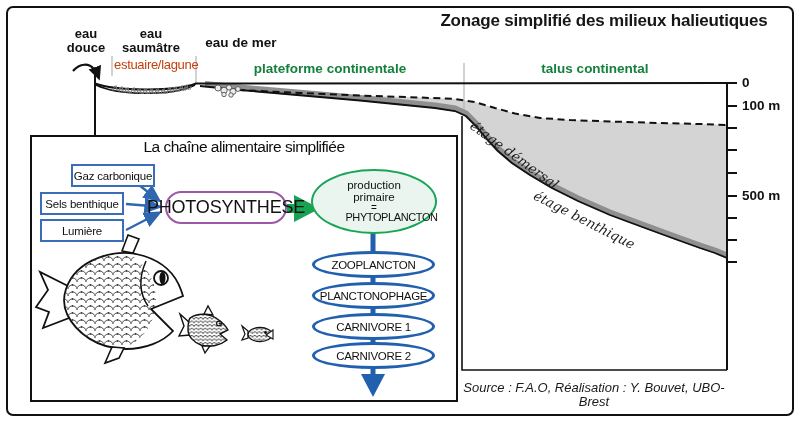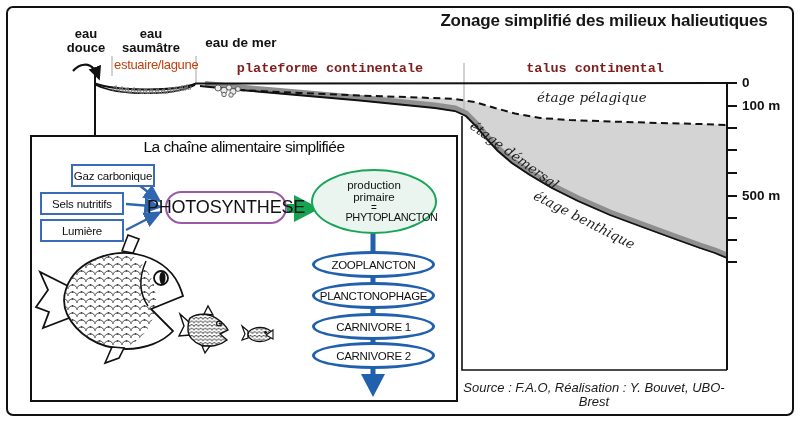--- a/index.html
+++ b/index.html
@@ -4,21 +4,21 @@
 <style>
   html,body{margin:0;padding:0;background:#fff;}
   #stage{position:relative;width:800px;height:422px;background:#fff;overflow:hidden;
          font-family:"Liberation Sans",sans-serif;color:#111;}
   .abs{position:absolute;}
   #frame{left:6px;top:6px;width:788px;height:410px;border:2.5px solid #111;border-radius:7px;box-sizing:border-box;}
   svg{display:block;}
   .lbl{position:absolute;line-height:1.05;}
   .bold{font-weight:bold;}
   .center{text-align:center;}
-  .graylbl{color:#7f1d1d;font-weight:bold;font-family:Liberation Mono, monospace;}
+  .graylbl{color:#15803d;font-weight:bold;}
   .lightgray{color:#c2410c;letter-spacing:-0.3px;}
   .stage-italic{font-style:italic;font-family:"DejaVu Serif",serif;color:#1a1a1a;}
   .depth{font-weight:bold;font-size:13.5px;}
   #title{left:418px;top:12px;width:372px;font-size:17px;font-weight:bold;letter-spacing:-0.2px;text-align:center;color:#161616;}
   #source{left:458px;top:381px;width:272px;text-align:center;font-style:italic;font-size:13px;color:#1a1a1a;}
   
   #inset{left:30px;top:135px;width:428px;height:267px;border:2px solid #111;box-sizing:border-box;background:#fff;}
   #inset-title{left:0;top:2px;width:100%;text-align:center;font-size:15.5px;letter-spacing:-0.5px;color:#0d0d0d;}
   .inputbox{position:absolute;left:8px;width:84px;height:23px;border:2px solid #3a6cb7;box-sizing:border-box;
             display:flex;align-items:center;justify-content:center;font-size:11.5px;letter-spacing:-0.2px;background:#fff;}
@@ -104,21 +104,20 @@
   <div id="title" class="lbl">Zonage simplifié des milieux halieutiques</div>
 
   <div class="lbl bold center" style="left:58px;top:27px;width:56px;font-size:13px;">eau douce</div>
   <div class="lbl bold center" style="left:113px;top:27px;width:76px;font-size:13px;">eau saumâtre</div>
   <div class="lbl bold center" style="left:197px;top:36px;width:88px;font-size:13.5px;">eau de mer</div>
 
   <div class="lbl lightgray center" style="left:114px;top:58px;width:82px;font-size:13px;">estuaire/lagune</div>
   <div class="lbl graylbl center" style="left:230px;top:62px;width:200px;font-size:13.5px;">plateforme continentale</div>
   <div class="lbl graylbl center" style="left:495px;top:62px;width:200px;font-size:13.5px;">talus continental</div>
 
-  <div class="lbl stage-italic" style="left:537px;top:90px;width:130px;font-size:13.5px;">étage pélagique</div>
   <div class="lbl stage-italic" style="left:476px;top:118px;width:120px;font-size:13.5px;transform:rotate(36deg);transform-origin:left top;">étage démersal</div>
   <div class="lbl stage-italic" style="left:538px;top:188px;width:130px;font-size:13.5px;transform:rotate(27deg);transform-origin:left top;">étage benthique</div>
 
   <div class="lbl depth" style="left:742px;top:76px;">0</div>
   <div class="lbl depth" style="left:742px;top:99px;">100 m</div>
   <div class="lbl depth" style="left:742px;top:189px;">500 m</div>
 
   <div id="source" class="lbl">Source : F.A.O, Réalisation : Y. Bouvet, UBO-Brest</div>
 
   <div id="inset" class="abs">
@@ -177,21 +176,21 @@
         <ellipse cx="228" cy="197.5" rx="12" ry="7" fill="#fff" stroke="#111" stroke-width="1.3"></ellipse>
         <ellipse cx="228" cy="197.5" rx="11" ry="6.2" fill="url(#scSmall)" stroke="none"></ellipse>
         <polygon points="241,193 234,198 241,202" fill="#fff" stroke="#111" stroke-width="1.1"></polygon>
         <circle cx="233.5" cy="195.5" r="1.4" fill="#111"></circle>
       </g>
     </svg>
 
     <div id="inset-title" class="lbl">La chaîne alimentaire simplifiée</div>
 
     <div class="inputbox" style="top:27px;margin-left:31px;">Gaz carbonique</div>
-    <div class="inputbox" style="top:55px;">Sels nutritifs</div>
+    <div class="inputbox" style="top:55px;">Sels benthique</div>
     <div class="inputbox" style="top:82px;">Lumière</div>
 
     <div id="capsule" class="abs">PHOTOSYNTHESE</div>
 
     <div id="prodellipse" class="abs">
       <div class="l1">production</div>
       <div class="l2">primaire</div>
       <div class="leq">=</div>
       <div class="l3">PHYTOPLANCTON</div>
     </div>

